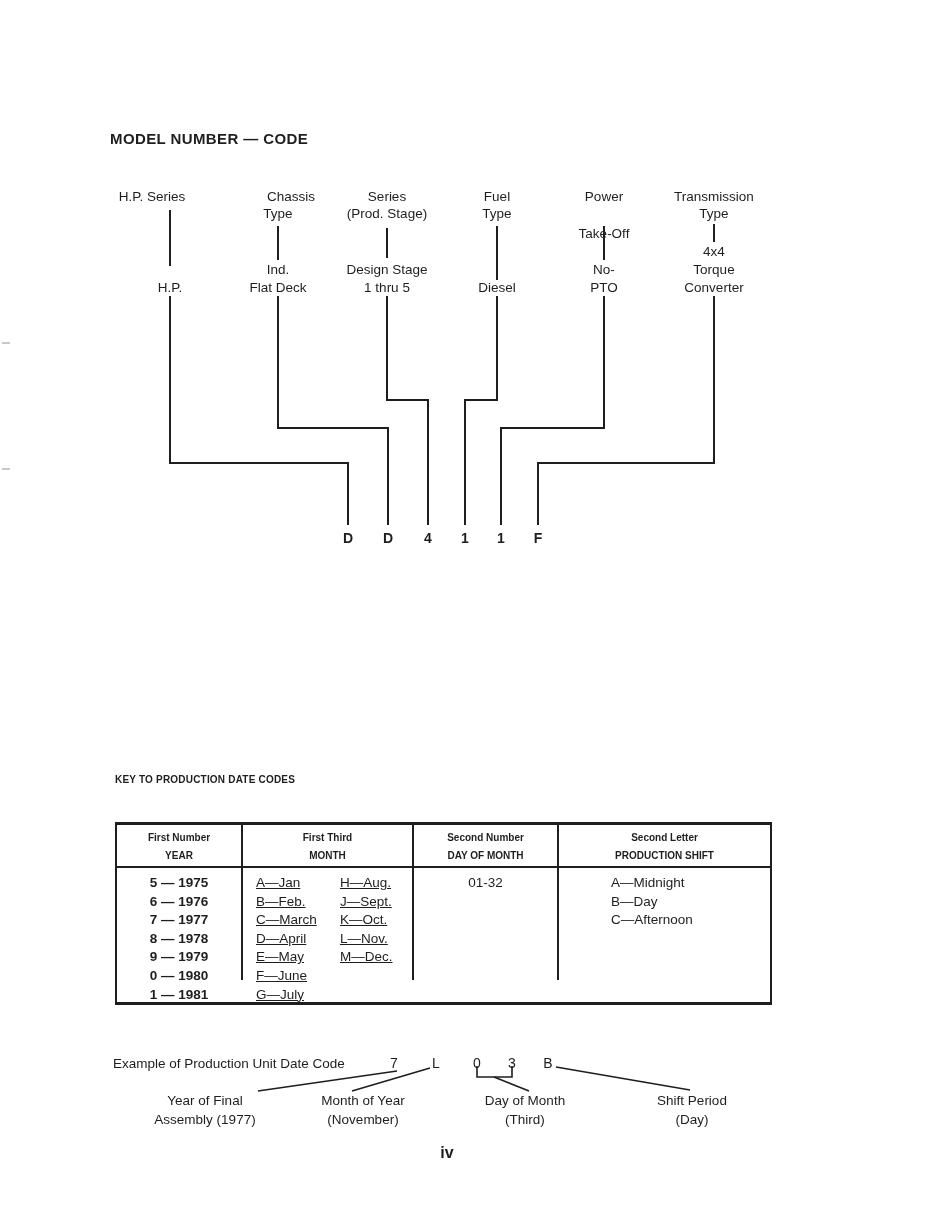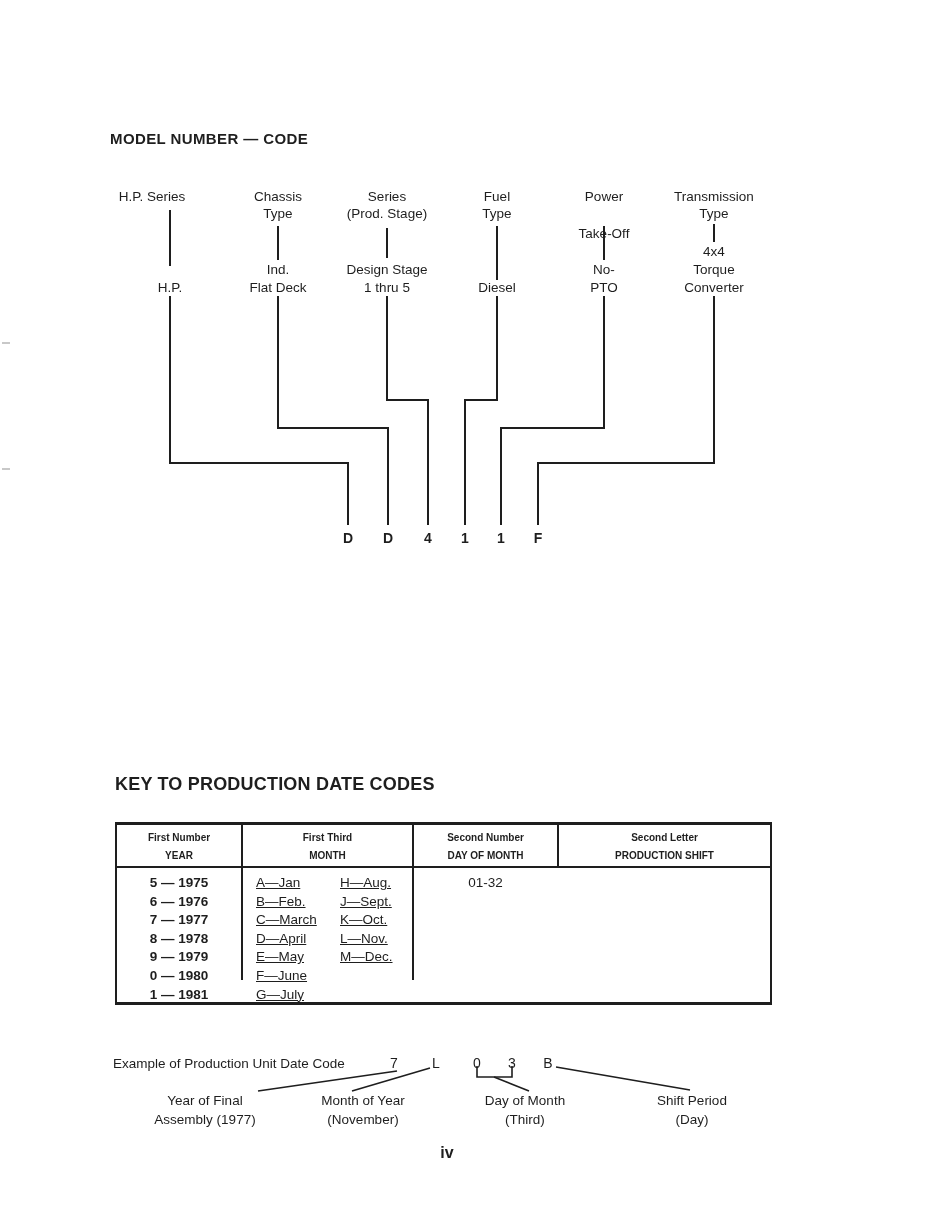--- a/index.html
+++ b/index.html
@@ -7,21 +7,21 @@
   .page {
     position:relative; width:935px; height:1210px;
     background:#ffffff; color:#1e1e1e;
     font-family:"Liberation Sans", sans-serif;
     overflow:hidden;
   }
   .c { transform:translateX(-50%); }
   .lbl { position:absolute; font-size:13.5px; line-height:17px; white-space:nowrap; }
   .code-ch { position:absolute; font-size:14px; font-weight:bold; transform:translateX(-50%); }
   .title { position:absolute; left:110px; top:130px; font-size:15px; font-weight:bold; letter-spacing:.4px; }
-  .h2 { position:absolute; left:115px; top:774px; font-size:18px; font-weight:bold; letter-spacing:.2px;text-align:center; }
+  .h2 { position:absolute; left:115px; top:774px; font-size:10px; font-weight:bold; letter-spacing:.2px;text-align:center; }
   svg.overlay { position:absolute; left:0; }
   svg.overlay polyline, svg.overlay line { stroke:#1e1e1e; fill:none; }
 
   
   .dtable {
     position:absolute; left:115px; top:822px; width:657px; height:183px;
     border:2px solid #1e1e1e; border-top-width:3px; border-bottom-width:3px;
   }
   .trow { display:grid; grid-template-columns:124px 171px 145px 1fr; }
   .thead { height:43px; border-bottom:2px solid #1e1e1e; }
@@ -65,21 +65,21 @@
 
     <polyline points="170,296 170,463 348,463 348,525" stroke-width="2"></polyline>
     <polyline points="278,296 278,428 388,428 388,525" stroke-width="2"></polyline>
     <polyline points="387,296 387,400 428,400 428,525" stroke-width="2"></polyline>
     <polyline points="497,296 497,400 465,400 465,525" stroke-width="2"></polyline>
     <polyline points="604,296 604,428 501,428 501,525" stroke-width="2"></polyline>
     <polyline points="714,296 714,463 538,463 538,525" stroke-width="2"></polyline>
   </svg>
 
   <span class="lbl c" style="left:152px; top:188px;">H.P. Series</span>
-  <span class="lbl c" style="left:278px; top:188px;">Chassis</span>
+  <span class="lbl c" style="left:291px; top:188px;">Chassis</span>
   <span class="lbl c" style="left:278px; top:205px;">Type</span>
   <span class="lbl c" style="left:387px; top:188px;">Series</span>
   <span class="lbl c" style="left:387px; top:205px;">(Prod. Stage)</span>
   <span class="lbl c" style="left:497px; top:188px;">Fuel</span>
   <span class="lbl c" style="left:497px; top:205px;">Type</span>
   <span class="lbl c" style="left:604px; top:188px;">Power</span>
   <span class="lbl c" style="left:604px; top:205px;margin-top:20px;">Take-Off</span>
   <span class="lbl c" style="left:714px; top:188px;">Transmission</span>
   <span class="lbl c" style="left:714px; top:205px;">Type</span>
 
@@ -157,20 +157,25 @@
         <div class="mrow">
             <span class="m1">F—June</span>
           </div>
         <div class="mrow">
             <span class="m1">G—July</span>
           </div>
       </div>
       <div class="td td-day">
         <div>01-32</div>
       </div>
+      <div class="td td-shift">
+        <div>A—Midnight</div>
+        <div>B—Day</div>
+        <div>C—Afternoon</div>
+      </div>
     </div>
   </div>
 
   <span class="ex-label">Example of Production Unit Date Code</span>
   <span class="ex-code" style="left:394px;">7</span>
   <span class="ex-code" style="left:436px;">L</span>
   <span class="ex-code" style="left:477px;">0</span>
   <span class="ex-code" style="left:512px;">3</span>
   <span class="ex-code" style="left:548px;">B</span>
 

